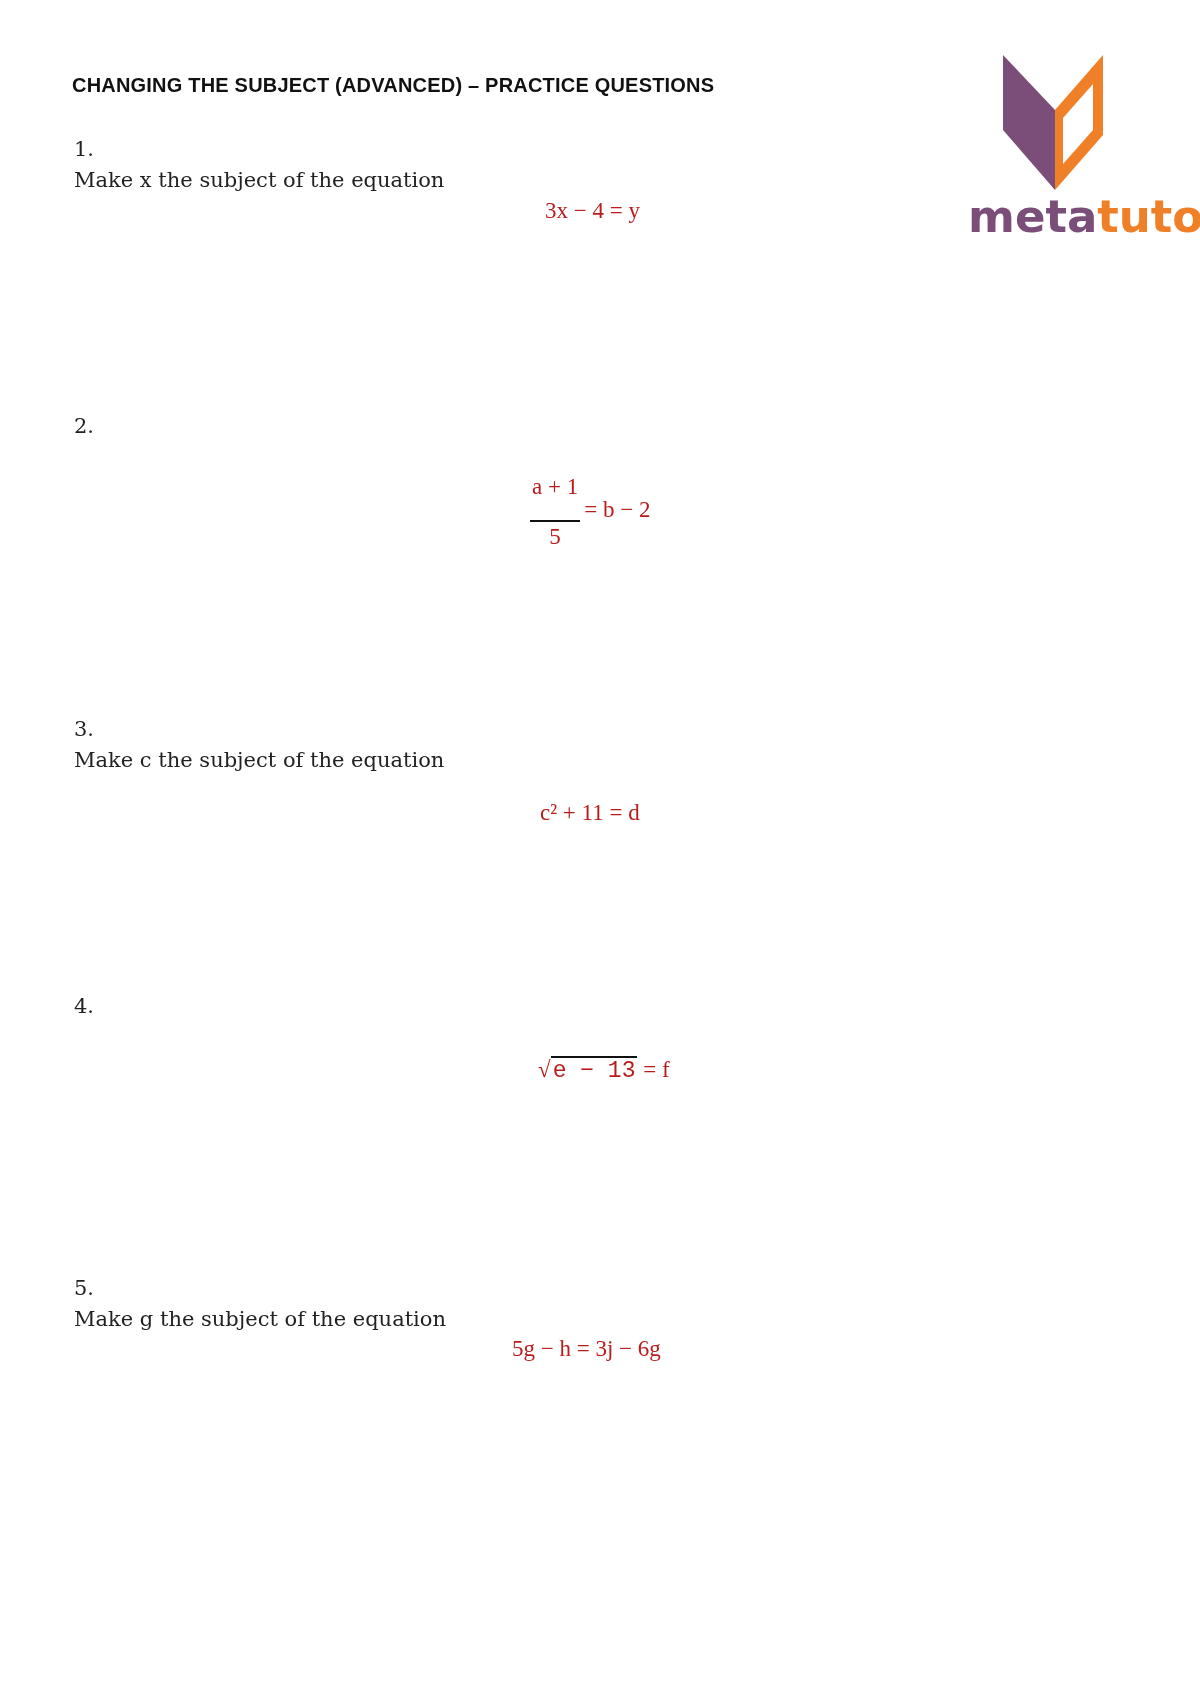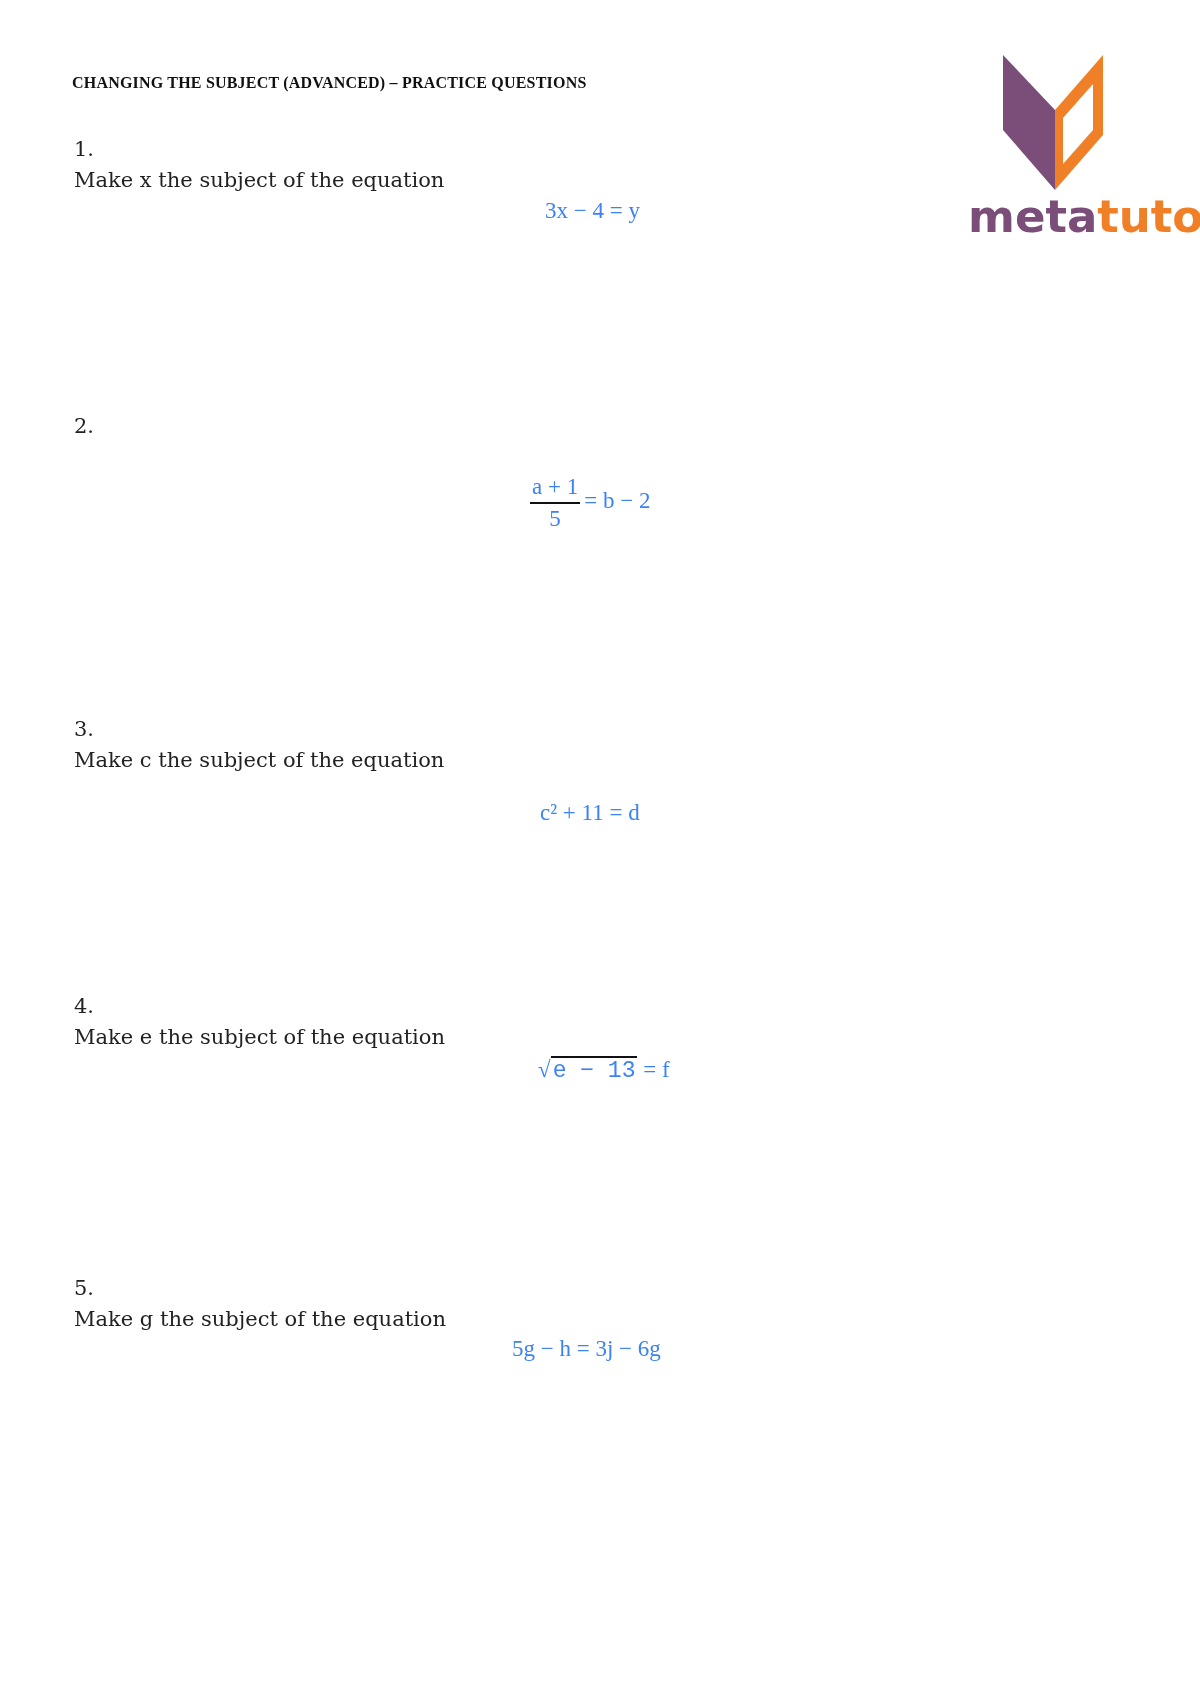--- a/index.html
+++ b/index.html
@@ -1,22 +1,22 @@
 <!DOCTYPE html>
 <html><head>
 <meta charset="utf-8">
 <style>
   html, body { margin:0; padding:0; background:#ffffff; }
   body { width:1200px; height:1696px; position:relative; overflow:hidden; font-family:"DejaVu Serif", serif; color:#111; }
-  .title { position:absolute; left:72px; top:74px; font-family:Liberation Serif, serif; font-weight:bold; font-size:16px; letter-spacing:0.2px; }
+  .title { position:absolute; left:72px; top:74px; font-family:Liberation Sans, sans-serif; font-weight:bold; font-size:20px; letter-spacing:0.2px; }
   .q { position:absolute; left:74px; font-size:21px; line-height:31px; color:#222; }
   .q .num { display:block; }
-  .eq { position:absolute; font-family:"Liberation Serif", serif; font-size:23px; color:#3b82f6; white-space:nowrap; }
+  .eq { position:absolute; font-family:"Liberation Serif", serif; font-size:23px; color:#b91c1c; white-space:nowrap; }
   .frac { display:inline-block; vertical-align:middle; text-align:center; margin-right:4px; }
-  .frac .top { display:block; border-bottom:2px solid #111; padding:0 2px 2px; }
+  .frac .top { display:block; border-bottom:2px solid #111; padding:0 2px 20px; }
   .frac .bot { display:block; padding-top:2px; }
   .sqrt { display:inline-block; }
   .sqrt .rad { border-top:2px solid #111; padding:0 2px;font-family:Liberation Mono, monospace; }
   .logo { position:absolute; left:955px; top:50px; width:200px; height:190px; }
   .logo-text { position:absolute; left:968px; top:190px; font-family:"DejaVu Sans", sans-serif; font-size:45px; font-weight:bold; letter-spacing:0px; }
   .logo-text .meta { color:#7a4e78; }
   .logo-text .tutor { color:#f08028; }
 </style>
 </head>
 <body>
@@ -47,21 +47,20 @@
 </div>
 
 <div class="q" style="top:714px;">
   <span class="num">3.</span>
   <span>Make c the subject of the equation</span>
 </div>
 <div class="eq" style="left:540px; top:800px;">c² + 11 = d</div>
 
 <div class="q" style="top:991px;">
   <span class="num">4.</span>
-  <span>Make e the subject of the equation</span>
 </div>
 <div class="eq" style="left:538px; top:1057px;">
   <span class="sqrt">√<span class="rad">e − 13</span></span>
   <span>= f</span>
 </div>
 
 <div class="q" style="top:1273px;">
   <span class="num">5.</span>
   <span>Make g the subject of the equation</span>
 </div>

